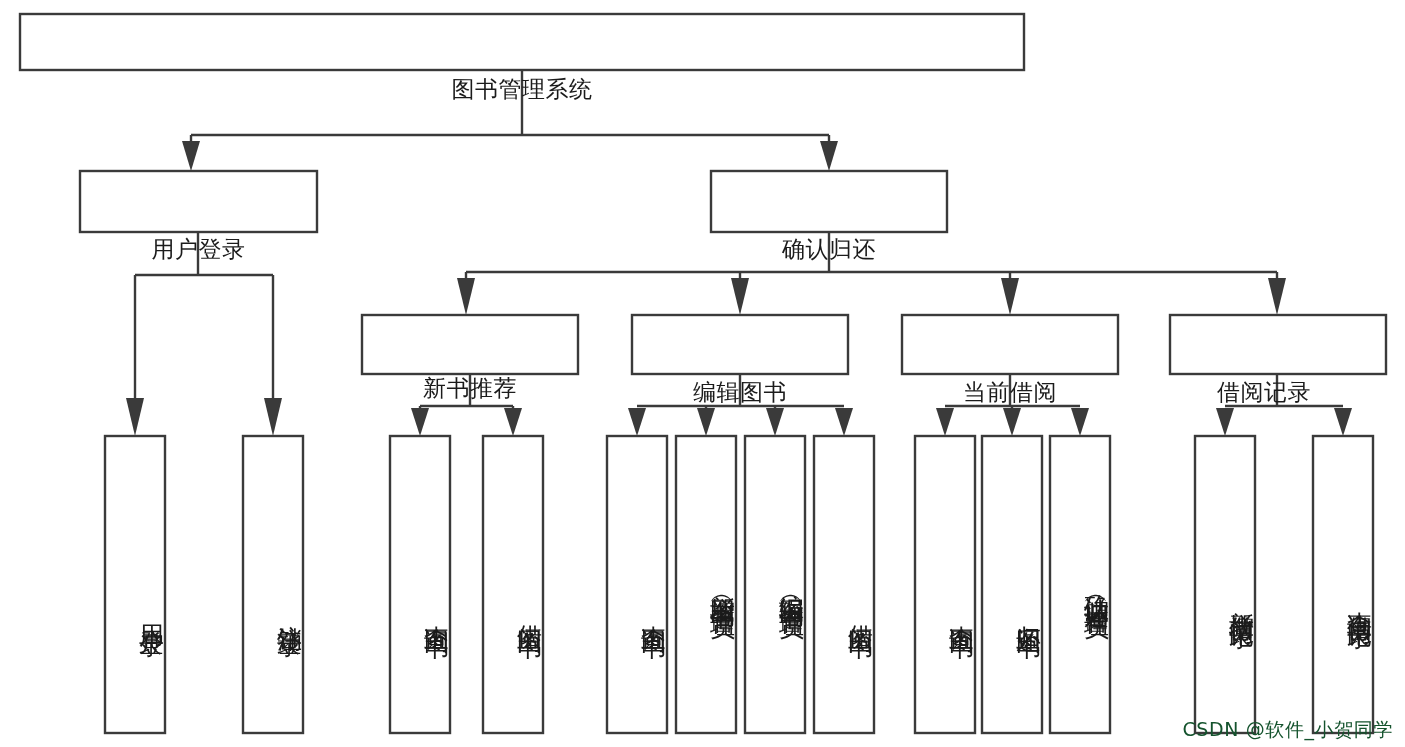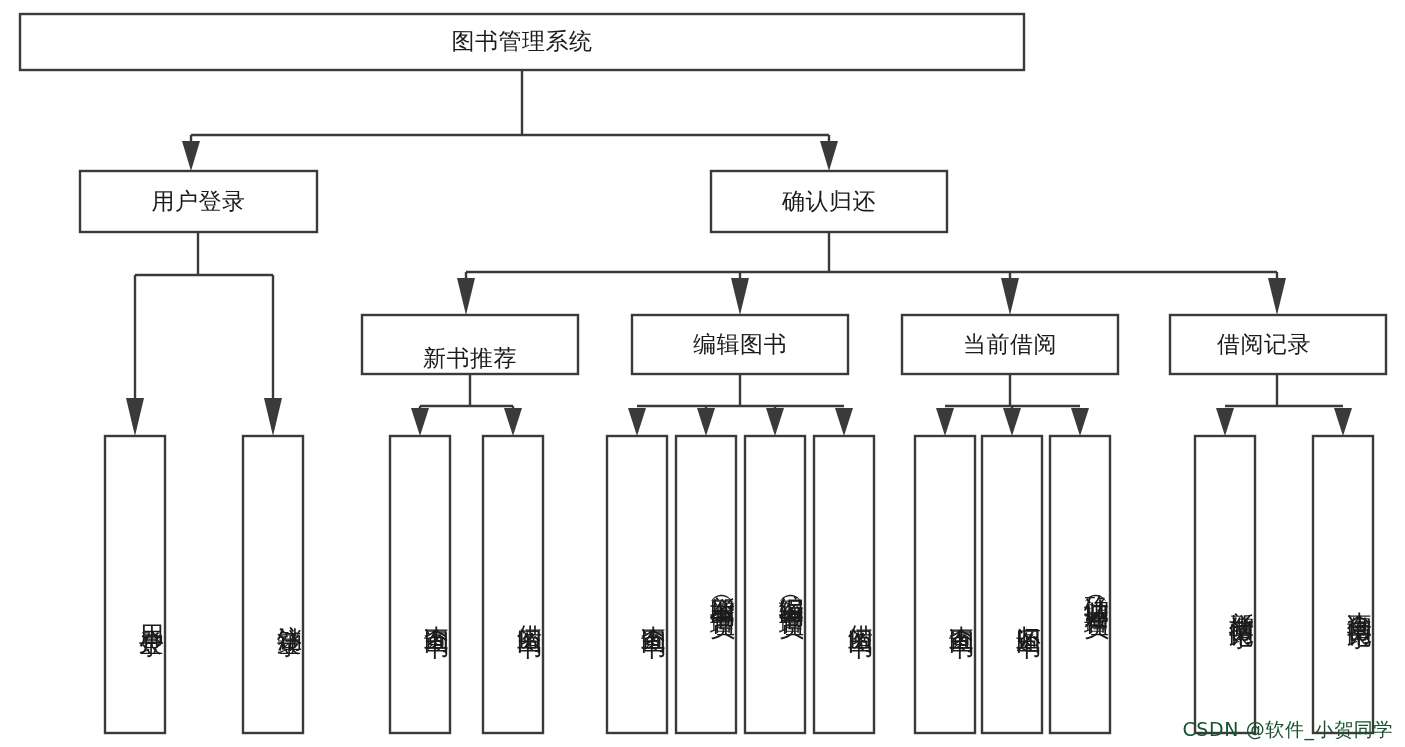--- a/index.html
+++ b/index.html
@@ -52,20 +52,21 @@
     white-space: nowrap;
     pointer-events: none;
   }
   .label-h {
     
     display: flex;
     align-items: center;
     justify-content: center;
     font-size: 23px;
     letter-spacing: 0.5px;
+    margin-top: 48px;
   }
   .label-v {
     
     writing-mode: vertical-rl;
     text-orientation: upright;
     display: flex;
     align-items: flex-start;
     justify-content: center;
     font-size: 25px;
     letter-spacing: 3px;
@@ -179,21 +180,21 @@
     <rect class="node-box" x="1195" y="436" width="60" height="297"></rect>
     <rect class="node-box" x="1313" y="436" width="60" height="297"></rect>
 
   </svg>
 
   <div class="label label-h" style="left:20px; top:14px; width:1004px; height:56px;">图书管理系统</div>
 
   <div class="label label-h" style="left:80px; top:171px; width:237px; height:61px;">用户登录</div>
   <div class="label label-h" style="left:711px; top:171px; width:236px; height:61px;">确认归还</div>
 
-  <div class="label label-h" style="left:362px; top:321px; width:216px; height:75px;">新书推荐</div>
+  <div class="label label-h" style="left:362px; top:303px; width:216px; height:75px;">新书推荐</div>
   <div class="label label-h" style="left:632px; top:315px; width:216px; height:59px;">编辑图书</div>
   <div class="label label-h" style="left:902px; top:315px; width:216px; height:59px;">当前借阅</div>
   <div class="label label-h" style="left:1170px; top:315px; width:188px; height:59px;">借阅记录</div>
 
   <div class="label label-v" style="left:105px; top:496px; width:60px; height:230px;">用户登录</div>
   <div class="label label-v" style="left:243px; top:496px; width:60px; height:230px;">注销登录</div>
 
   <div class="label label-v" style="left:390px; top:496px; width:60px; height:230px;">查询图书</div>
   <div class="label label-v" style="left:483px; top:496px; width:60px; height:230px;">借阅图书</div>
 

